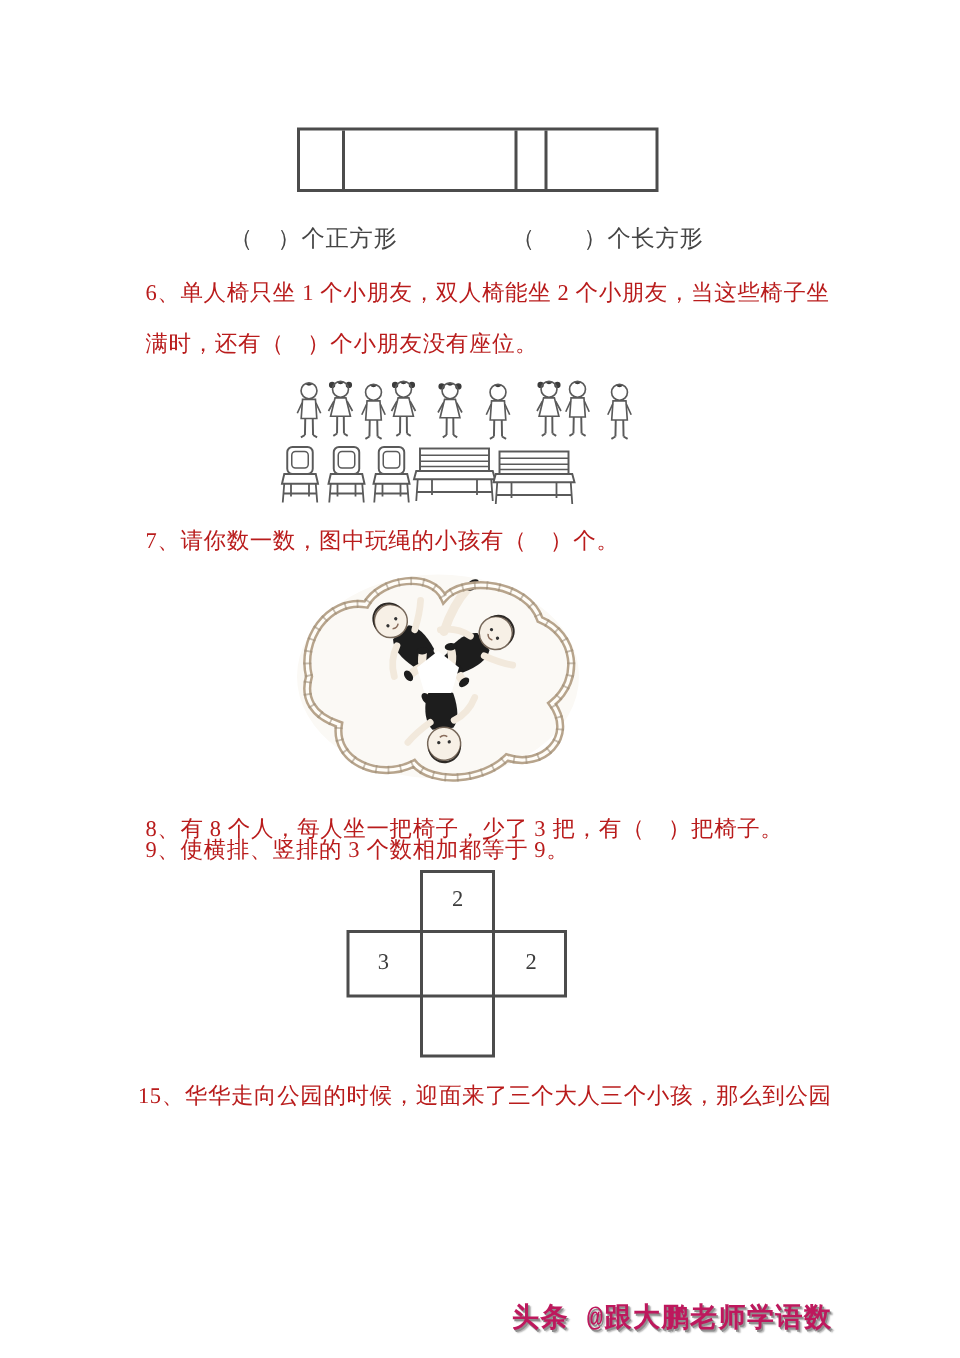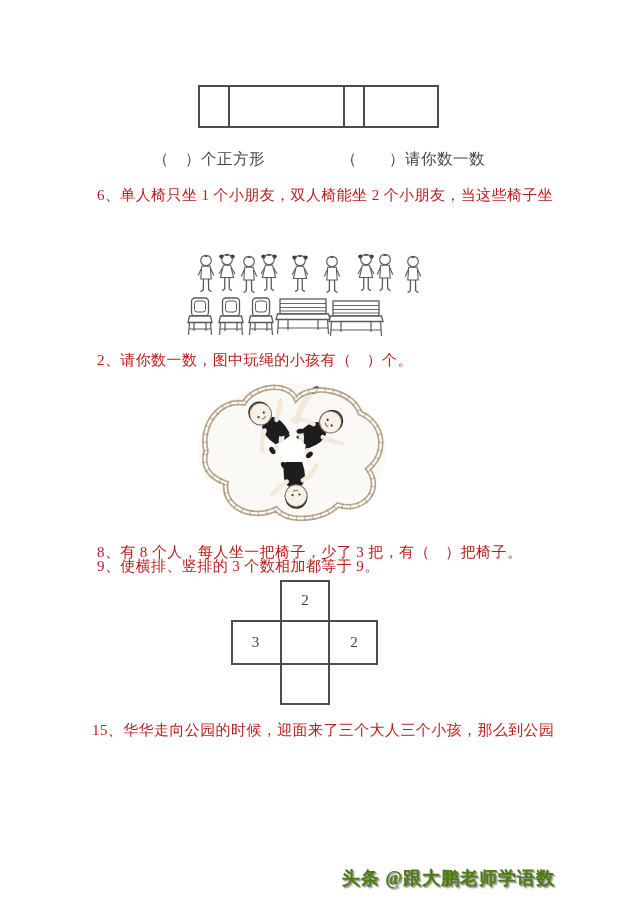--- a/index.html
+++ b/index.html
@@ -68,40 +68,41 @@
 
   .illus { position: absolute; }
 
   .watermark {
     position: absolute;
     right: 9px; top: 866px;
     font-size: 18px;
     font-weight: bold;
     letter-spacing: 1px;
     white-space: nowrap;
-    color: #4d7c0f;
+    color: #be185d;
     text-shadow: 1px 1px 0 #8f8f8f, 2px 2px 1px #b5b5b5;
-    font-family: Liberation Serif, serif;
+    font-family: Liberation Mono, monospace;
   }
 </style>
 </head>
 <body>
 
 <div class="page">
 
   <div class="strip">
     <div class="vline" style="left:28px"></div>
     <div class="vline" style="left:143px"></div>
     <div class="vline" style="left:163px"></div>
   </div>
 
   <div class="caption" style="left:153px; top:149px">（　）个正方形</div>
-  <div class="caption" style="left:341px; top:149px">（　　）请你数一数</div>
+  <div class="caption" style="left:341px; top:149px">（　　）个长方形</div>
 
   <div class="qline" style="left:97px; top:186px">6、单人椅只坐 1 个小朋友，双人椅能坐 2 个小朋友，当这些椅子坐</div>
+  <div class="qline" style="left:97px; top:220px">满时，还有（　）个小朋友没有座位。</div>
 
   <svg class="illus" style="left:192px; top:248px" width="238" height="50" viewBox="0 0 238 50">
     <defs>
       <g id="boy">
         <path d="M-5.3 7.5 A5.3 5.3 0 0 1 5.3 7.5 Q5 4.2 2.4 3 Q0 5.2 -2.4 3 Q-5 4.2 -5.3 7.5 Z" fill="#3c3c3c"></path>
         <circle cx="0" cy="7.5" r="5.3" fill="none" stroke="#5a5a5a" stroke-width="1.1"></circle>
         <path d="M-4.3 13.2 L4.3 13.2 L5.2 26 L-5.2 26 Z" fill="#fff" stroke="#5a5a5a" stroke-width="1.1"></path>
         <path d="M-4.6 15.5 L-7.8 22.5 M4.6 15.5 L7.8 22.5" stroke="#5a5a5a" stroke-width="1.1" fill="none"></path>
         <path d="M-2.5 26 L-2.7 37 M2.5 26 L2.7 37" stroke="#5a5a5a" stroke-width="1.3" fill="none"></path>
         <path d="M-2.7 37 L-5.4 38.6 M2.7 37 L5.4 38.6" stroke="#5a5a5a" stroke-width="1.3" fill="none"></path>
@@ -147,21 +148,21 @@
         <path d="M-24.5 20.5 L-25.5 35 M24.5 20.5 L25.5 35 M-15 20.5 L-15 31 M15 20.5 L15 31 M-24.5 29 L24.5 29" stroke="#5a5a5a" stroke-width="1.2" fill="none"></path>
       </g>
     </defs>
     <use href="#chair" x="16" y="4"></use>
     <use href="#chair" x="47" y="4"></use>
     <use href="#chair" x="77" y="4"></use>
     <use href="#bench" x="119" y="5"></use>
     <use href="#bench" x="172" y="7"></use>
   </svg>
 
-  <div class="qline" style="left:97px; top:351px">2、请你数一数，图中玩绳的小孩有（　）个。</div>
+  <div class="qline" style="left:97px; top:351px">7、请你数一数，图中玩绳的小孩有（　）个。</div>
 
   <svg class="illus" style="left:192px; top:379px" width="200" height="145" viewBox="0 0 200 145">
     <defs>
       <g id="player">
         <path d="M-9 -14 Q-13 -30 -7 -37 L7 -37 Q13 -30 9 -14 Q0 -7 -9 -14 Z" fill="#1d1d1d"></path>
         <path d="M-8 -15 L8 -15 L6 -2 L-6 -2 Z" fill="#1d1d1d"></path>
         <path d="M-8 -32 Q-18 -28 -23 -18" stroke="#f2e9dc" stroke-width="4.5" fill="none" stroke-linecap="round"></path>
         <path d="M8 -32 Q18 -38 24 -44" stroke="#f2e9dc" stroke-width="4.5" fill="none" stroke-linecap="round"></path>
         <path d="M-4 -5 Q-12 6 -10 15" stroke="#f2e9dc" stroke-width="5.5" fill="none" stroke-linecap="round"></path>
         <path d="M4 -5 Q12 4 9 14" stroke="#f2e9dc" stroke-width="5.5" fill="none" stroke-linecap="round"></path>

